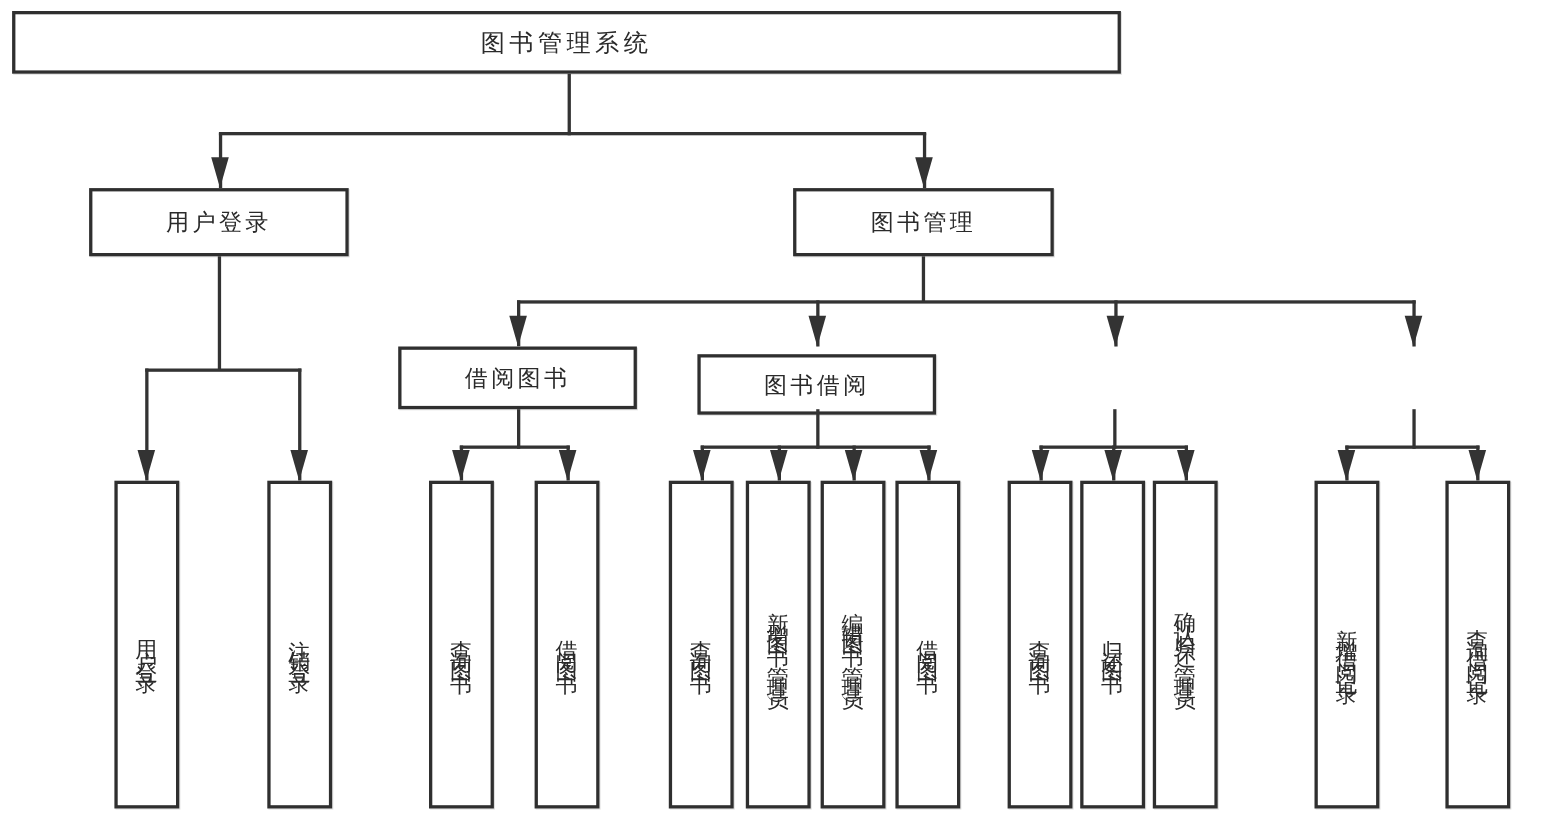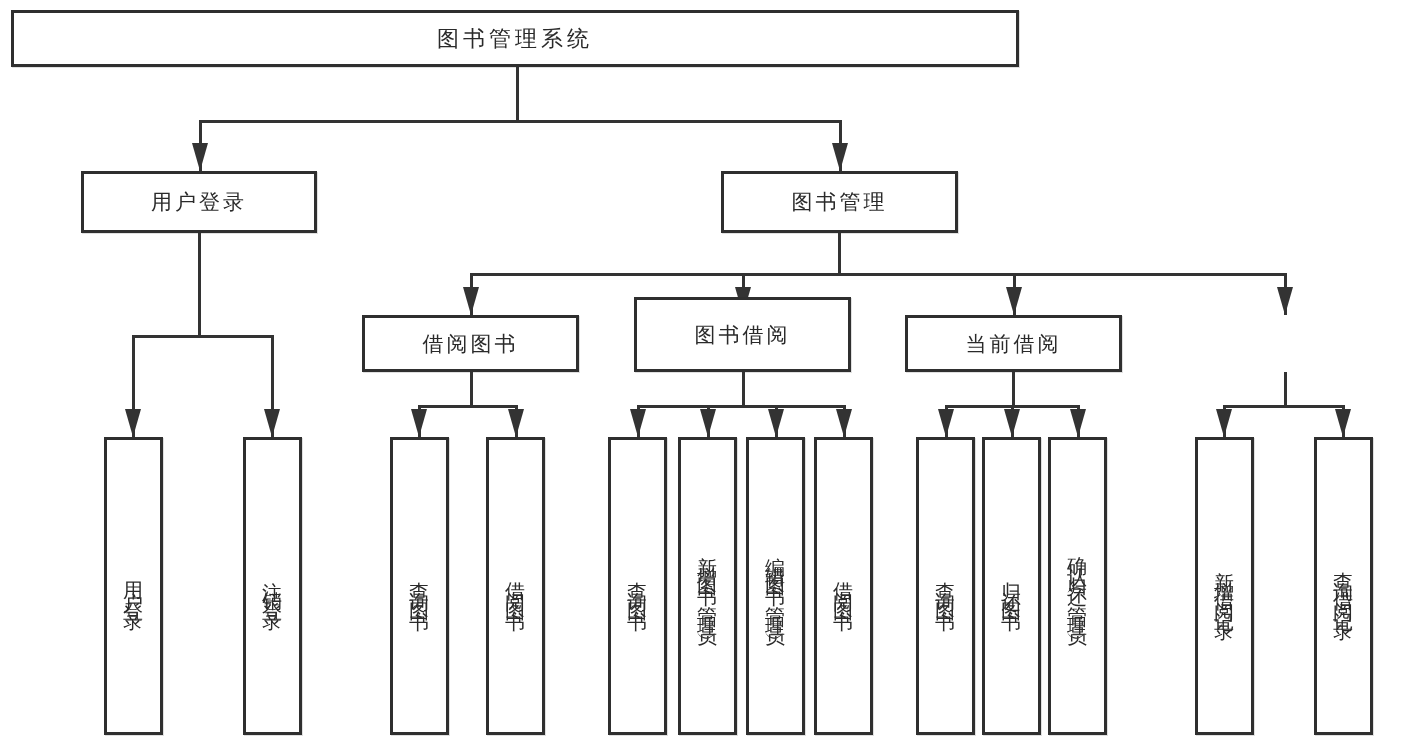--- a/index.html
+++ b/index.html
@@ -93,25 +93,22 @@
   <div class="line" style="left:1013px;top:273px;width:3px;height:42px"></div>
   <div class="line" style="left:1284px;top:273px;width:3px;height:42px"></div>
   <div class="arrow" style="left:463px;top:287px"></div>
   <div class="arrow" style="left:735px;top:287px"></div>
   <div class="arrow" style="left:1006px;top:287px"></div>
   <div class="arrow" style="left:1277px;top:287px"></div>
 
   <div class="hbox" style="left:362px;top:315px;width:217px;height:57px">
     <span>借阅图书</span>
   </div>
-  <div class="hbox" style="left:634px;top:297px;width:217px;height:75px">
+  <div class="hbox" style="left:634px;top:322px;width:217px;height:55px">
     <span>图书借阅</span>
-  </div>
-  <div class="hbox" style="left:905px;top:315px;width:217px;height:57px">
-    <span>当前借阅</span>
   </div>
 
   <div class="line" style="left:470px;top:372px;width:3px;height:36px"></div>
   <div class="line" style="left:418px;top:405px;width:100px;height:3px"></div>
   <div class="line" style="left:418px;top:405px;width:3px;height:32px"></div>
   <div class="line" style="left:515px;top:405px;width:3px;height:32px"></div>
   <div class="arrow" style="left:411px;top:409px"></div>
   <div class="arrow" style="left:508px;top:409px"></div>
 
   <div class="line" style="left:742px;top:372px;width:3px;height:36px"></div>

